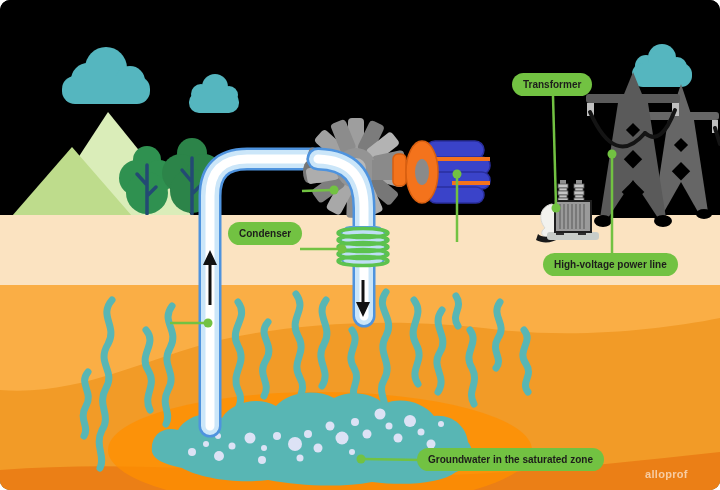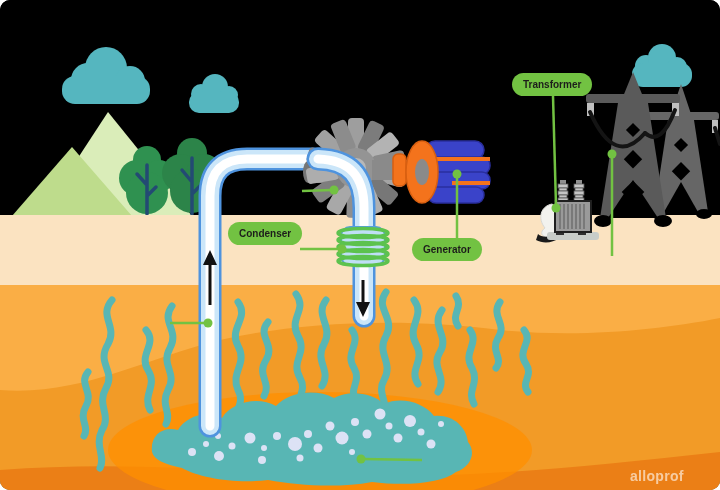--- a/index.html
+++ b/index.html
@@ -9,22 +9,22 @@
     font-family:"Liberation Sans",sans-serif;
   }
   #scene{position:absolute;left:0;top:0;z-index:1;}
   .pill{
     position:absolute;z-index:3;
     background:#72C242;color:#1D1D1B;
     font-weight:700;font-size:10px;line-height:13px;
     padding:5px 11px;border-radius:14px;white-space:nowrap;
   }
   .watermark{
-    position:absolute;z-index:3;left:630px;top:468px;
-    color:rgba(255,255,255,0.6);font-weight:700;font-size:14px;
+    position:absolute;z-index:3;left:645px;top:468px;
+    color:rgba(255,255,255,0.6);font-weight:700;font-size:11px;
     letter-spacing:.3px;
   }
 </style>
 </head>
 <body>
 
 <div id="stage">
 
 <svg id="scene" width="720" height="490" viewBox="0 0 720 490">
 
@@ -307,18 +307,19 @@
     <circle cx="342" cy="249" r="4.5"></circle>
     <circle cx="457" cy="174" r="4.5"></circle>
     <circle cx="556" cy="208" r="4.5"></circle>
     <circle cx="612" cy="154" r="4.5"></circle>
     <circle cx="208" cy="323" r="4.5"></circle>
     <circle cx="361" cy="459" r="4.5"></circle>
   </g>
 </svg>
 
 <div class="pill" style="left:228px;top:222px;">Condenser</div>
-<div class="pill" style="left:412px;top:238px;">Generator</div>
 <div class="pill" style="left:512px;top:73px;">Transformer</div>
+<div class="pill" style="left:543px;top:253px;">High-voltage power line</div>
+<div class="pill" style="left:417px;top:448px;">Groundwater in the saturated zone</div>
 
 <div class="watermark">alloprof</div>
 
 </div>
 
 </body></html>

